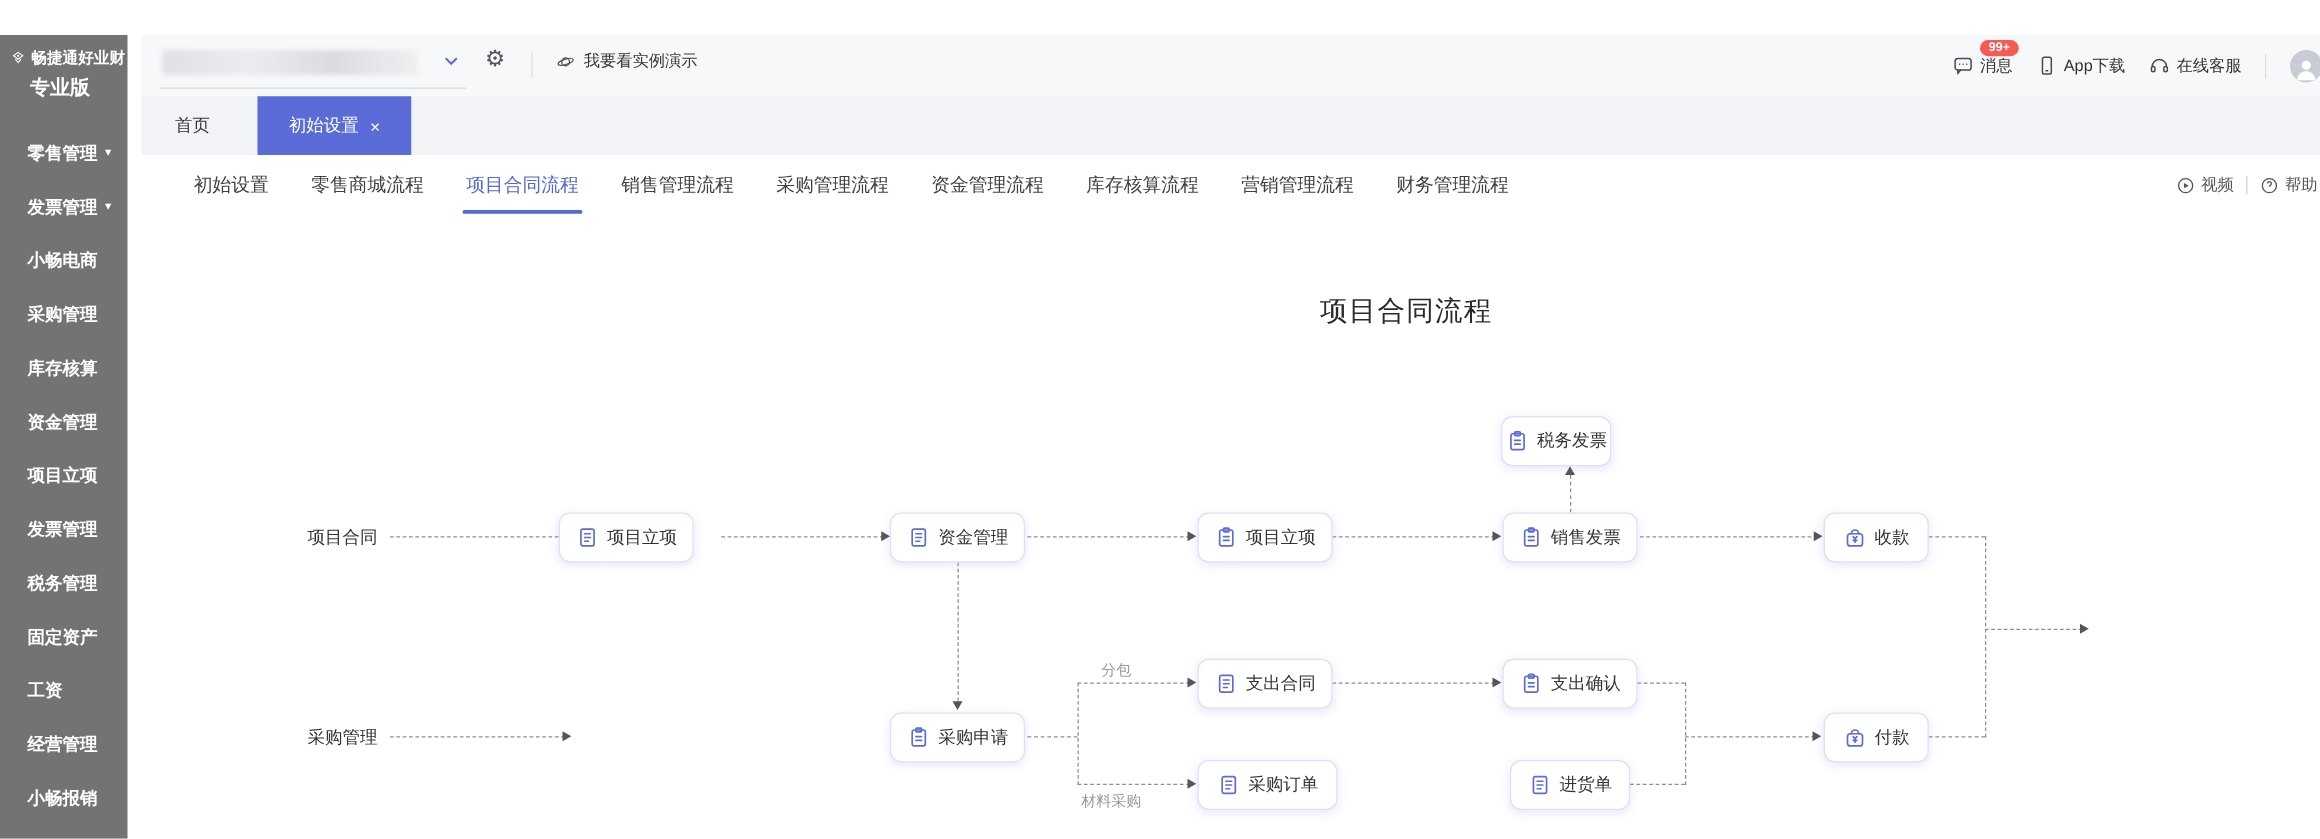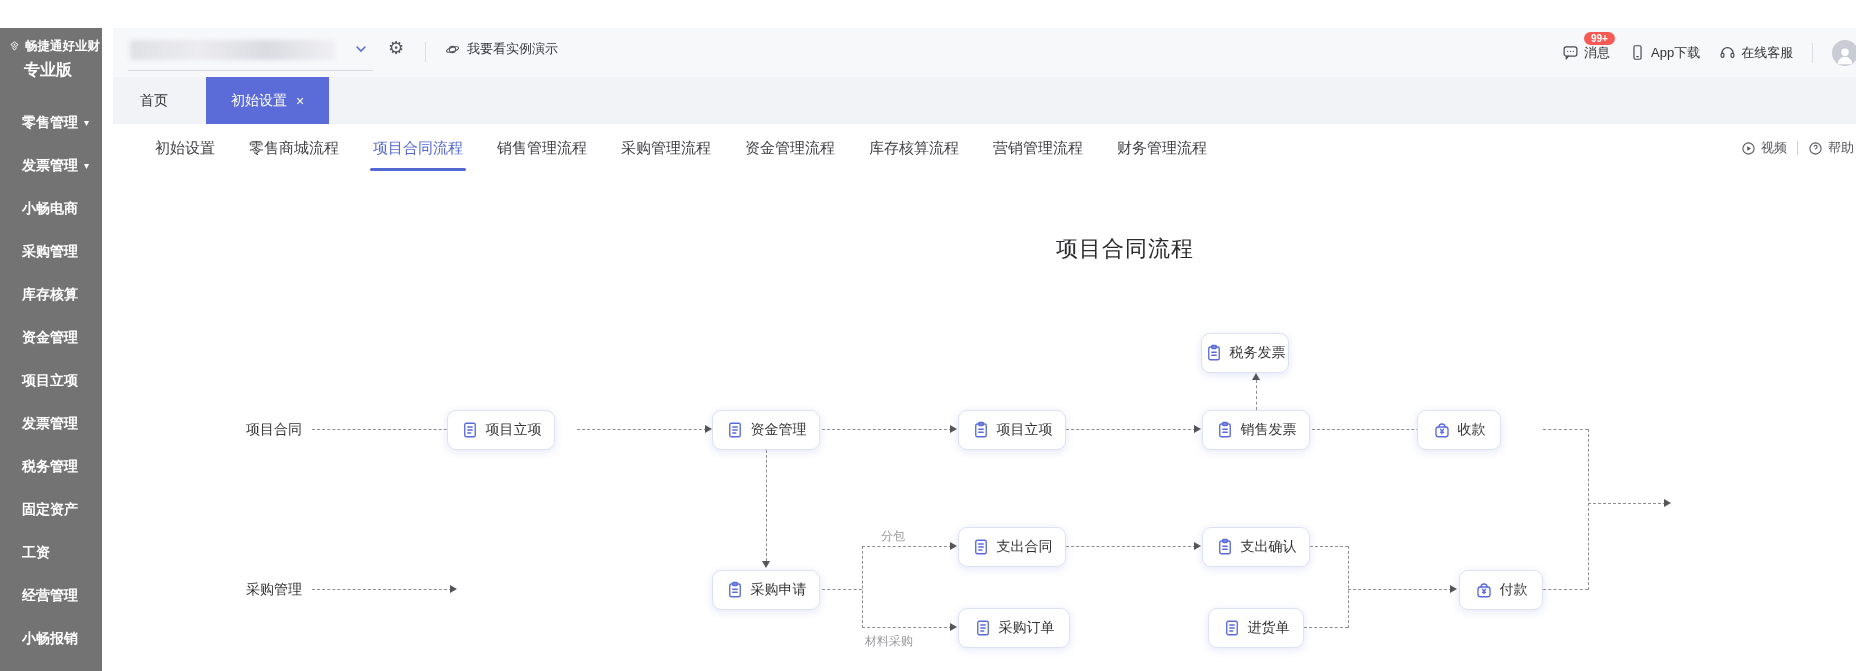--- a/index.html
+++ b/index.html
@@ -311,21 +311,21 @@
           <use href="#i-clip"></use>
         </svg>
         <span>项目立项</span>
       </div>
     <div class="node" style="left:1089px;top:286px;width:108px">
         <svg class="nicon">
           <use href="#i-clip"></use>
         </svg>
         <span>销售发票</span>
       </div>
-    <div class="node" style="left:1304px;top:286px;width:84px">
+    <div class="node" style="left:1346px;top:286px;width:84px">
         <svg class="nicon">
           <use href="#i-purse"></use>
         </svg>
         <span>收款</span>
       </div>
     <div class="node" style="left:1088px;top:209px;width:88px">
         <svg class="nicon">
           <use href="#i-clip"></use>
         </svg>
         <span>税务发票</span>

